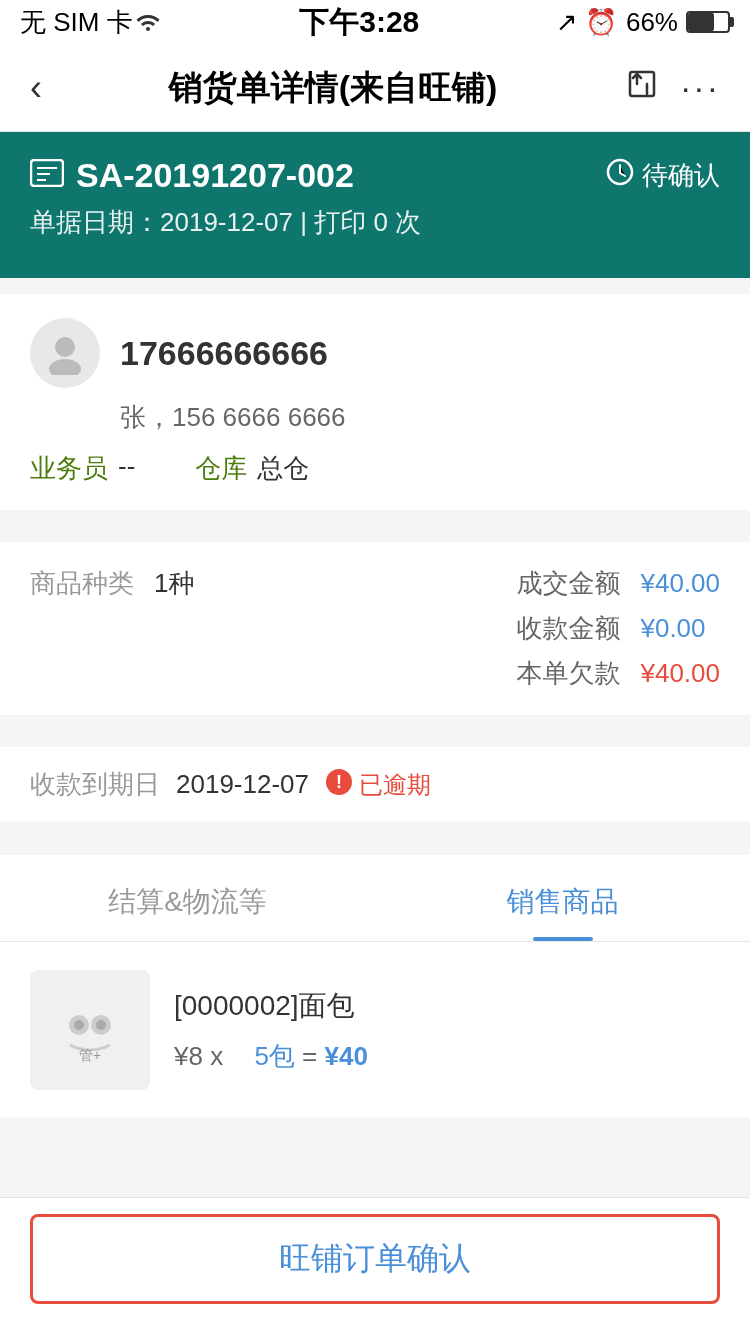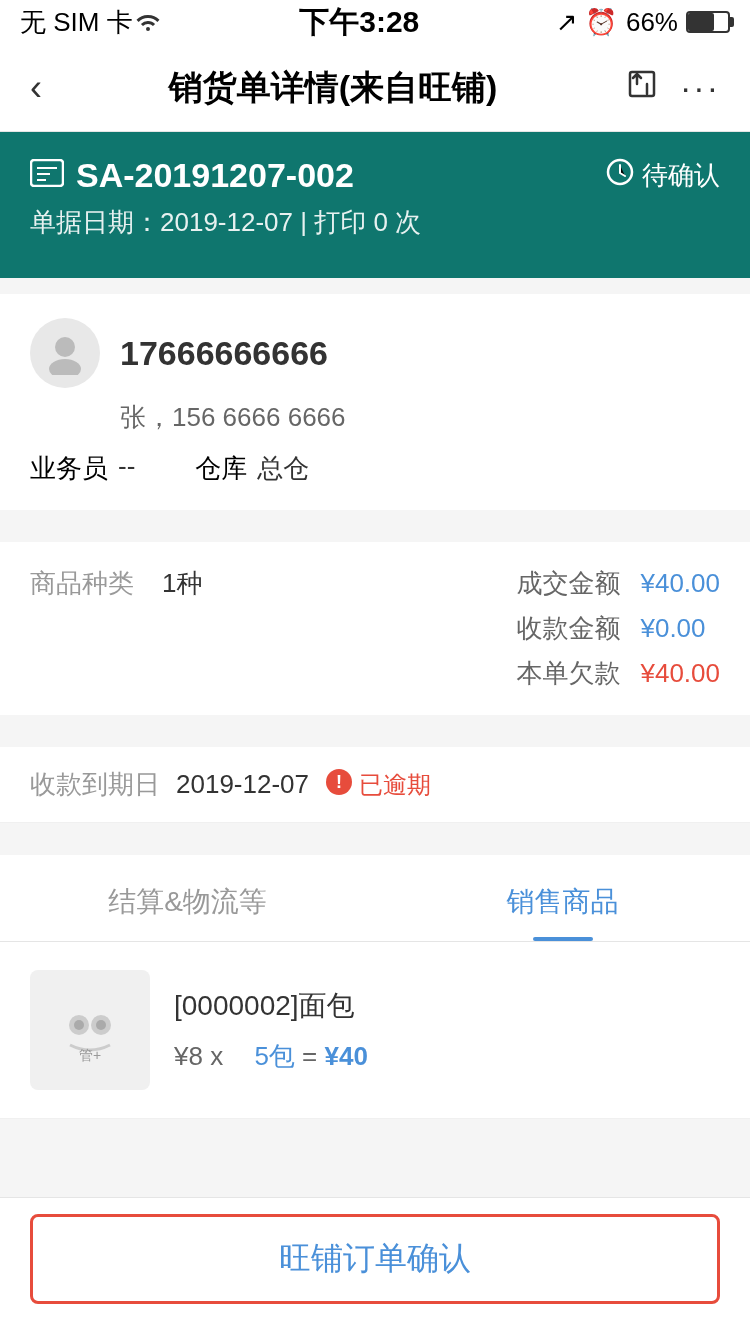--- a/index.html
+++ b/index.html
@@ -118,34 +118,34 @@
       margin-bottom: 16px;
     }
     .customer-meta {
       display: flex;
       margin-left: 0;
       font-size: 26px;
       color: #666;
       gap: 60px;
     }
     .meta-item { display: flex; gap: 10px; }
-    .meta-label { color: #000000; }
+    .meta-label { color: #4d7c0f; }
     .meta-value { color: #333; }
 
     
     .stats-section {
       background: #fff;
       padding: 24px 30px;
       margin-top: 16px;
       display: flex;
       align-items: flex-start;
       justify-content: space-between;
     }
     .stats-left {
-      display: flex; align-items: center; gap: 20px; font-size: 26px; color: #666;
+      display: flex; align-items: center; gap: 12px; font-size: 26px; color: #666;
     }
     .stats-kind { font-size: 26px; color: #999; }
     .stats-kind-val { color: #333; font-size: 26px; margin-left: 8px; }
     .stats-right {
       display: flex; flex-direction: column; gap: 10px; text-align: right;
     }
     .stat-row {
       display: flex; align-items: center; gap: 20px;
       font-size: 26px;
     }

